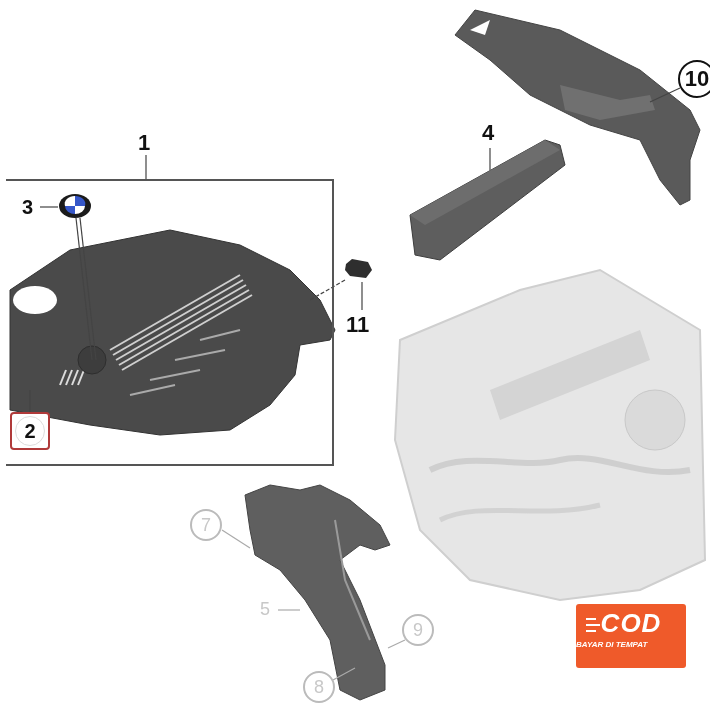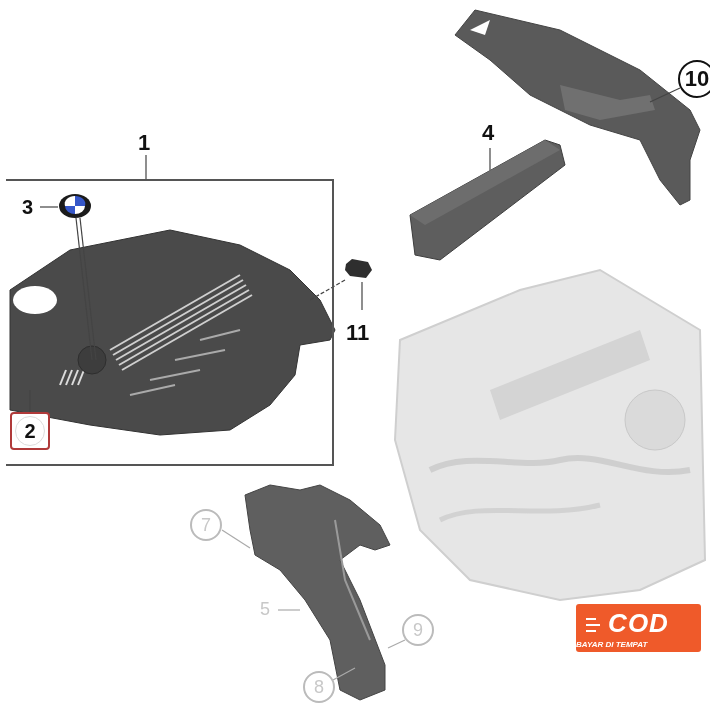--- a/index.html
+++ b/index.html
@@ -4,21 +4,21 @@
 <style>
   html, body { margin: 0; padding: 0; background: #ffffff; }
   body { width: 710px; height: 710px; position: relative; overflow: hidden; font-family: "Liberation Sans", sans-serif; }
   .stage { position: absolute; left: 0; top: 0; width: 710px; height: 710px; }
   .label { position: absolute; font-weight: bold; font-family: "Liberation Sans", sans-serif; color: #111; line-height: 1; }
   .circ-label { position: absolute; width: 28px; height: 28px; border-radius: 50%; border: 2px solid #bbb; background: #fff; color: #c8c8c8; font-size: 18px; text-align: center; line-height: 28px; font-family: "Liberation Sans", sans-serif; }
   .circ-label.dark { border-color: #111; color: #111; font-weight: bold; width: 34px; height: 34px; line-height: 34px; font-size: 22px; }
   .boxed-2 { position: absolute; left: 10px; top: 412px; width: 36px; height: 34px; border: 2px solid #b03a3a; border-radius: 4px; background: #fff; }
   .boxed-2 span { display: block; width: 28px; height: 28px; margin: 2px auto; border-radius: 50%; border: 1px solid #ddd; text-align: center; line-height: 28px; font-weight: bold; font-size: 20px; color: #111; }
   .bracket { position: absolute; left: 6px; top: 179px; width: 326px; height: 283px; border-top: 2px solid #555; border-right: 2px solid #555; border-bottom: 2px solid #555; }
-  .cod { position: absolute; left: 576px; top: 604px; width: 110px; height: 48px; background: #ef5a2a; border-radius: 3px; padding-left: 15px; }
+  .cod { position: absolute; left: 576px; top: 604px; width: 110px; height: 64px; background: #ef5a2a; border-radius: 3px; }
   .cod .cod-title { position: absolute; left: 0; right: 0; top: 4px; text-align: center; color: #fff; font-weight: bold; font-style: italic; font-size: 26px; letter-spacing: 1px; }
   .cod .cod-sub { position: absolute; left: 0; right: 0; top: 36px; color: #fff; font-weight: bold; font-style: italic; font-size: 8px; }
   .cod .speed { position: absolute; left: 10px; height: 2px; background: #fff; }
   svg { position: absolute; left: 0; top: 0; }
 </style>
 </head>
 <body>
 
 <div class="stage">
 
@@ -102,21 +102,21 @@
       <line x1="405" y1="640" x2="388" y2="648"></line>
       <line x1="333" y1="680" x2="355" y2="668"></line>
     </g>
   </svg>
 
   <div class="bracket"></div>
 
   <div class="label" style="left:138px; top:132px; font-size:22px;">1</div>
   <div class="label" style="left:22px; top:197px; font-size:20px;">3</div>
   <div class="label" style="left:482px; top:122px; font-size:22px;">4</div>
-  <div class="label" style="left:346px; top:314px; font-size:22px;margin-top:8px;">11</div>
+  <div class="label" style="left:346px; top:314px; font-size:22px;">11</div>
 
   <div class="boxed-2">
     <span>2</span>
   </div>
 
   <div class="circ-label dark" style="left:678px; top:60px;">10</div>
 
   <div class="circ-label" style="left:190px; top:509px;">7</div>
   <div class="label" style="left:260px; top:600px; font-size:18px; color:#c8c8c8; font-weight:normal;">5</div>
   <div class="circ-label" style="left:402px; top:614px;">9</div>

